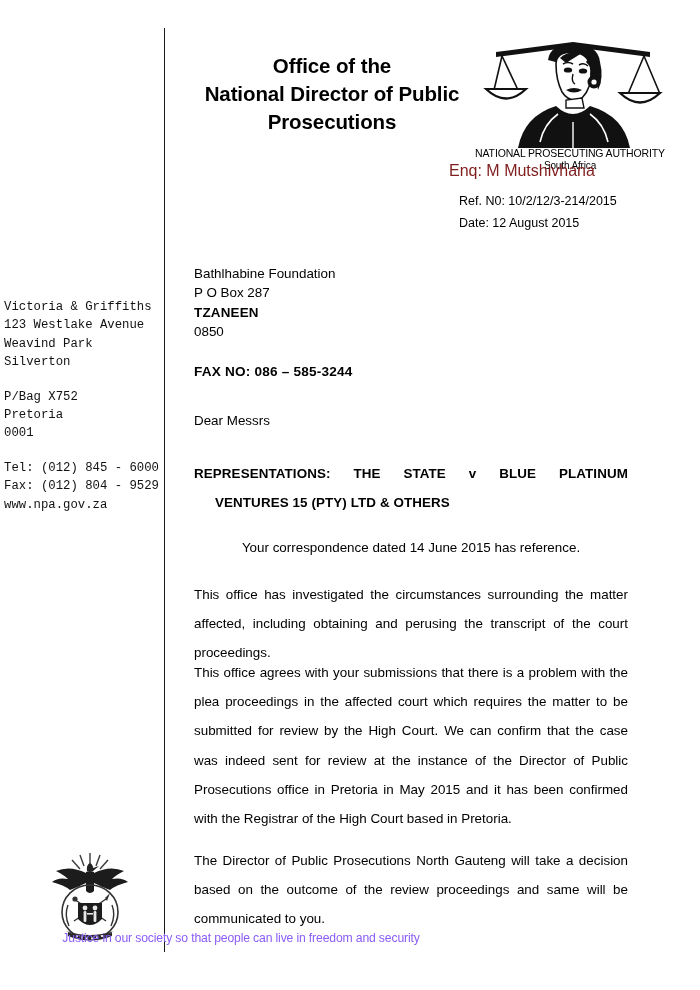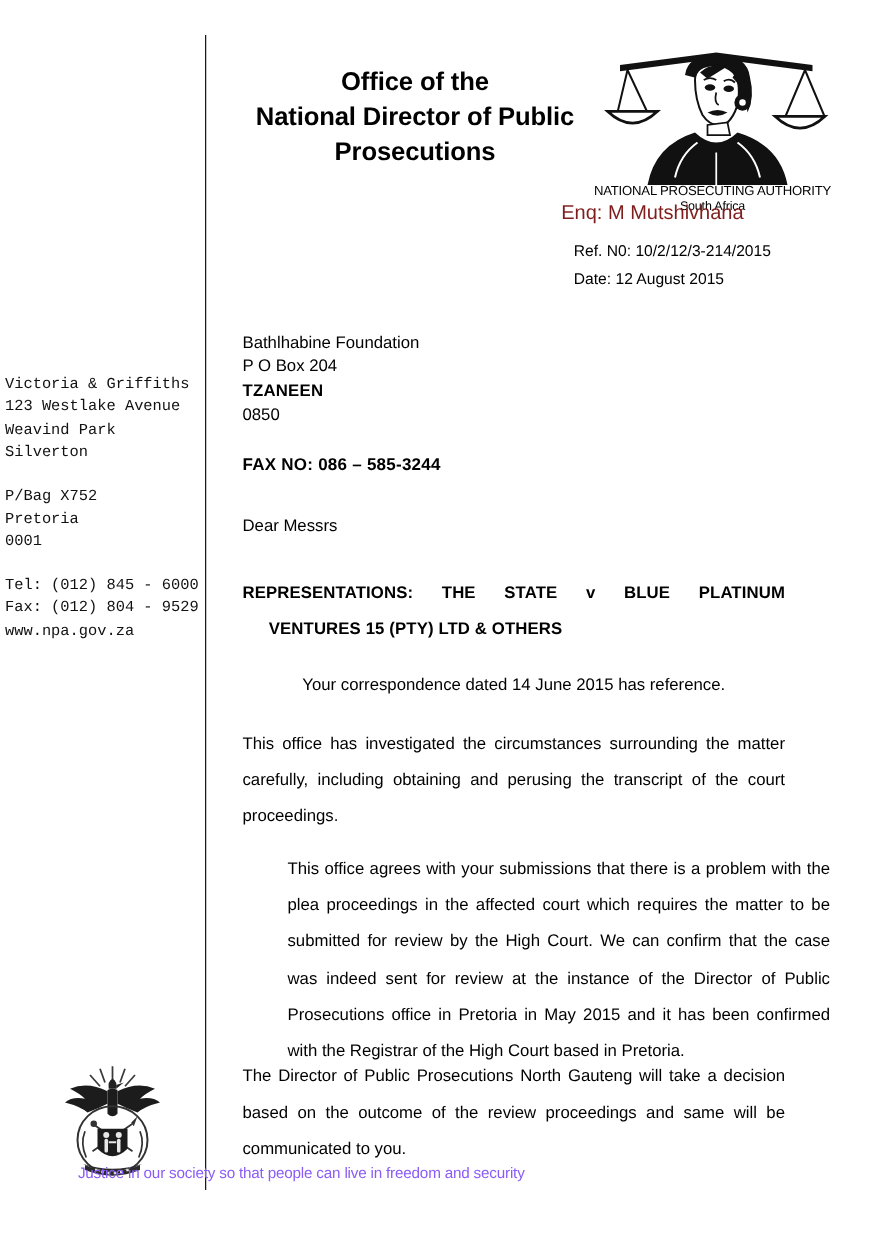--- a/index.html
+++ b/index.html
@@ -179,21 +179,21 @@
     position: absolute;
     left: 0;
     width: 434px;
     font-size: 13.4px;
     line-height: 29.2px;
     text-align: justify;
     color: #000;
   }
   .para.p1 { top: 533px; text-align: center; }
   .para.p2 { top: 580px; }
-  .para.p3 { top: 680px; margin-left: 36px; }
+  .para.p3 { top: 658px; }
   .para.p4 { top: 846px; }
 
   .tagline {
     position: absolute;
     left: 46px;
     top: 931px;
     width: 390px;
     text-align: center;
     font-family: "Liberation Sans", sans-serif;
     font-size: 12.2px;
@@ -338,36 +338,36 @@
         <rect x="52" y="87.5" width="2" height="2"></rect>
         <rect x="57" y="86" width="2" height="2"></rect>
       </g>
     </svg>
   </div>
 
   <div class="body-col">
 
     <div class="recipient">
       <div>Bathlhabine Foundation</div>
-      <div>P O Box 204</div>
+      <div>P O Box 287</div>
       <div class="bold">TZANEEN</div>
       <div>0850</div>
     </div>
 
     <div class="faxno">FAX NO: 086 – 585-3244</div>
 
     <div class="salutation">Dear Messrs</div>
 
     <div class="subject">
       <span class="l1">REPRESENTATIONS: THE STATE v BLUE PLATINUM</span>
       <span class="l2">VENTURES 15 (PTY) LTD &amp; OTHERS</span>
     </div>
 
     <div class="para p1">Your correspondence dated 14 June 2015 has reference.</div>
-    <div class="para p2">This office has investigated the circumstances surrounding the matter carefully, including obtaining and perusing the transcript of the court proceedings.</div>
+    <div class="para p2">This office has investigated the circumstances surrounding the matter affected, including obtaining and perusing the transcript of the court proceedings.</div>
     <div class="para p3">This office agrees with your submissions that there is a problem with the plea proceedings in the affected court which requires the matter to be submitted for review by the High Court. We can confirm that the case was indeed sent for review at the instance of the Director of Public Prosecutions office in Pretoria in May 2015 and it has been confirmed with the Registrar of the High Court based in Pretoria.</div>
     <div class="para p4">The Director of Public Prosecutions North Gauteng will take a decision based on the outcome of the review proceedings and same will be communicated to you.</div>
 
   </div>
 
   <div class="tagline">Justice in our society so that people can live in freedom and security</div>
 
 </div>
 
 </body></html>

